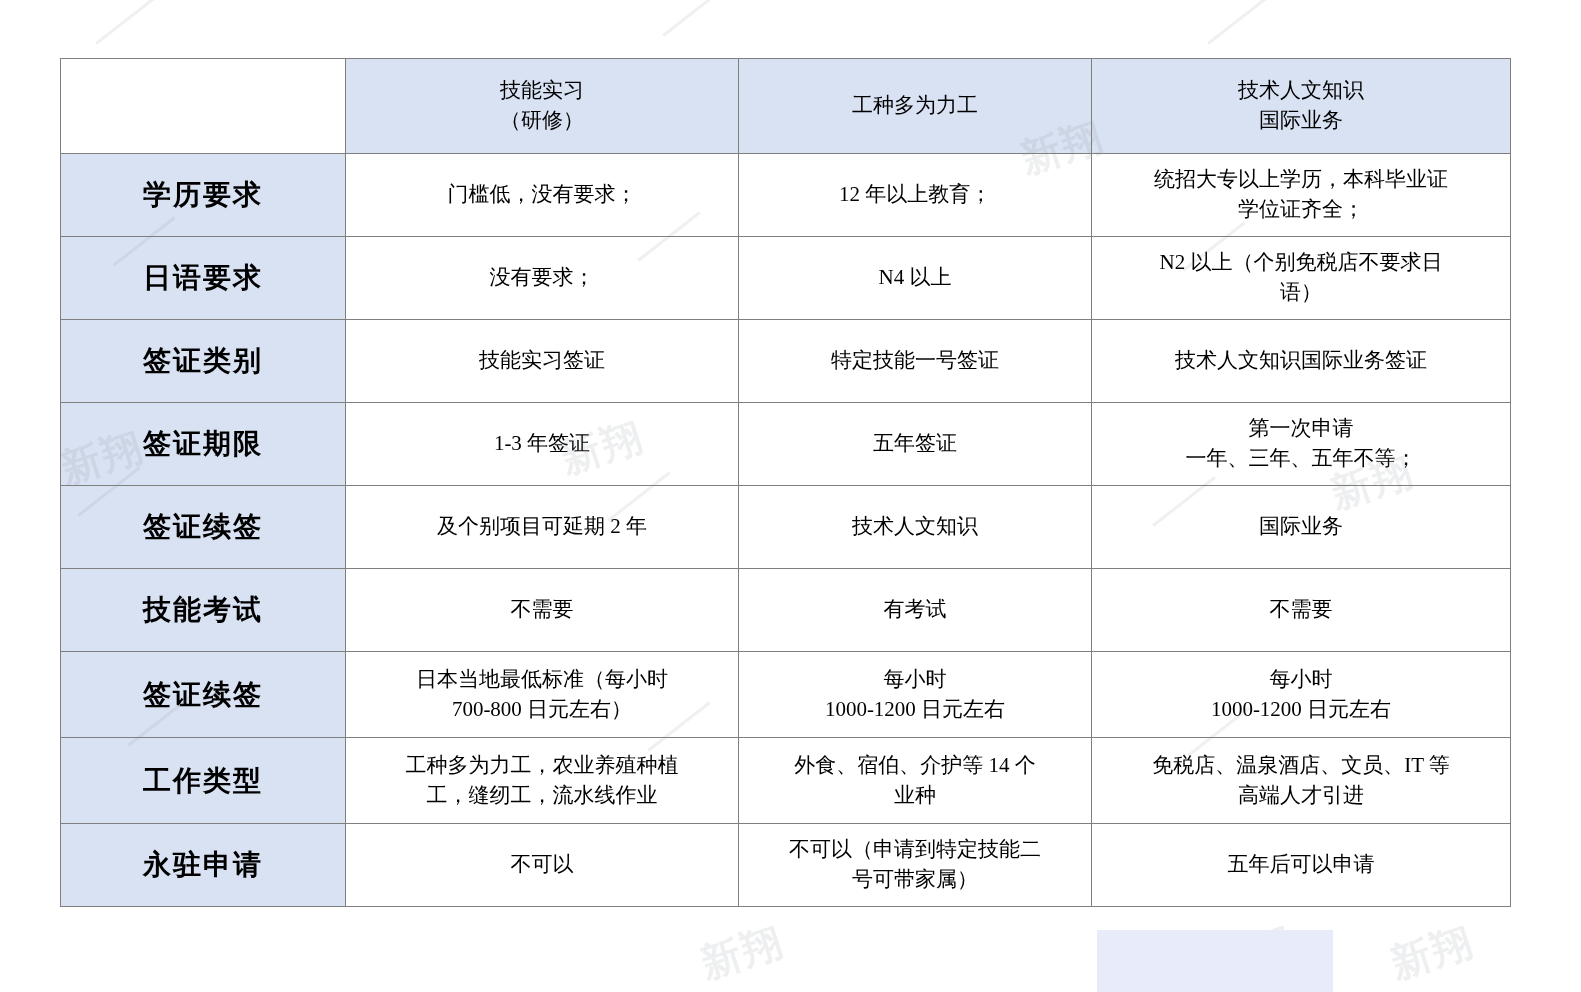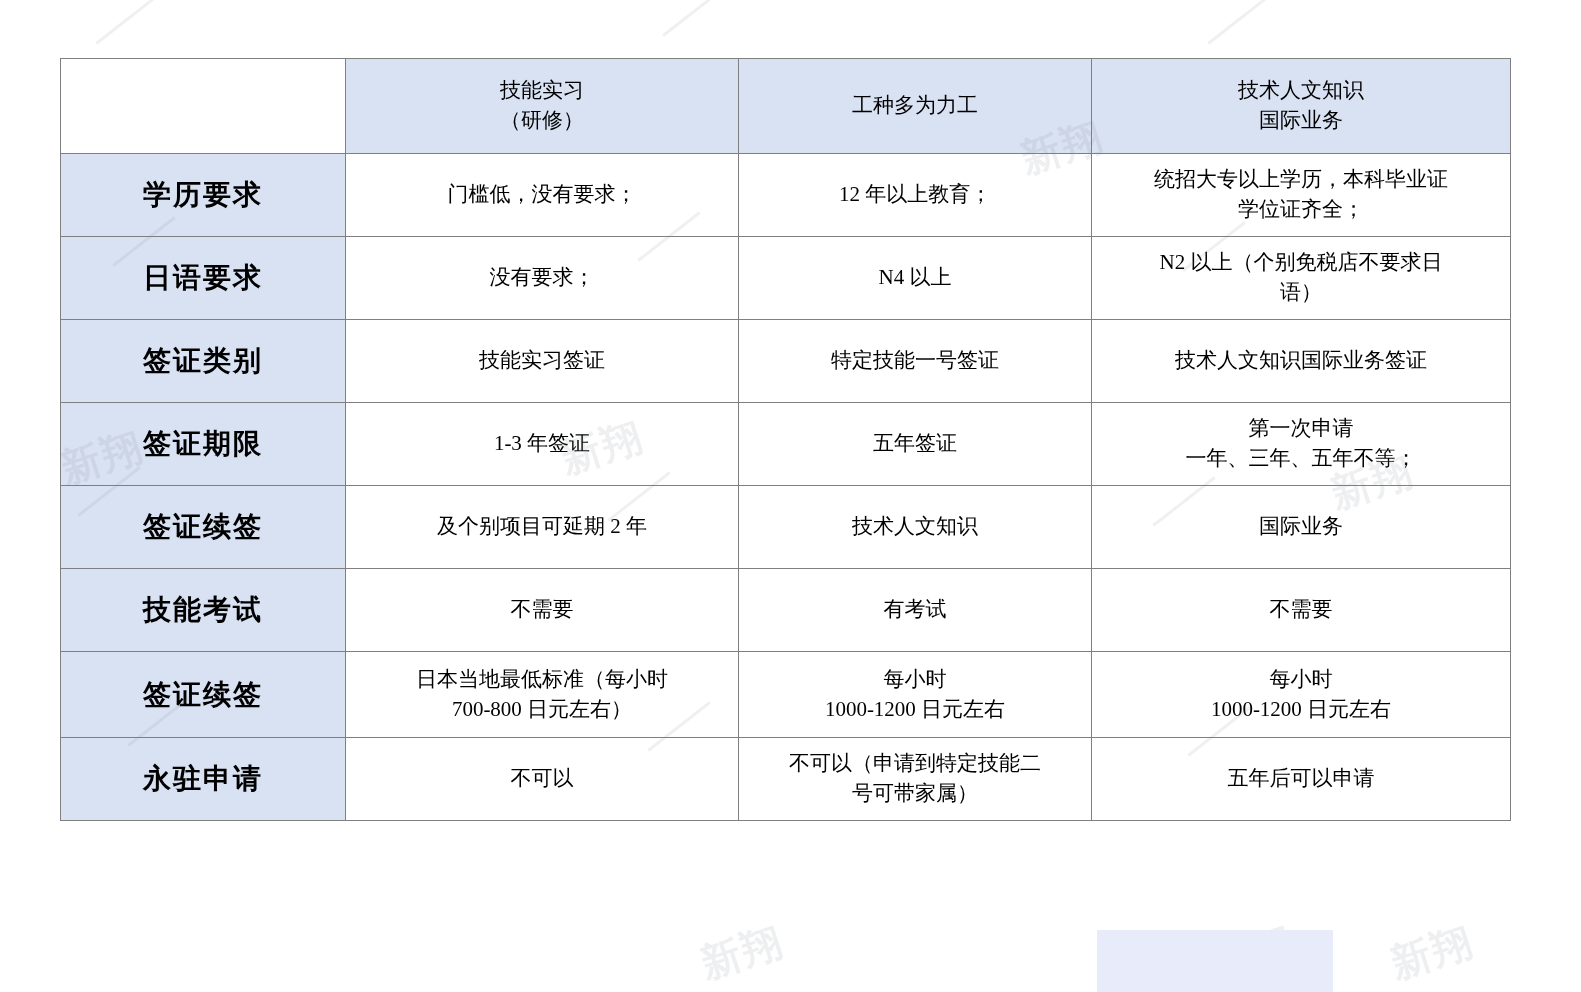--- a/index.html
+++ b/index.html
@@ -238,20 +238,35 @@
         </td>
         <td class="cell">
           <div>每小时</div>
           <div>1000-1200 日元左右</div>
         </td>
         <td class="cell">
           <div>每小时</div>
           <div>1000-1200 日元左右</div>
         </td>
       </tr>
+      <tr class="tall">
+        <td class="rowhead">工作类型</td>
+        <td class="cell">
+          <div>工种多为力工，农业养殖种植</div>
+          <div>工，缝纫工，流水线作业</div>
+        </td>
+        <td class="cell">
+          <div>外食、宿伯、介护等 14 个</div>
+          <div>业种</div>
+        </td>
+        <td class="cell">
+          <div>免税店、温泉酒店、文员、IT 等</div>
+          <div>高端人才引进</div>
+        </td>
+      </tr>
       <tr>
         <td class="rowhead">永驻申请</td>
         <td class="cell">
             <div>不可以</div>
           </td>
         <td class="cell">
           <div>不可以（申请到特定技能二</div>
           <div>号可带家属）</div>
         </td>
         <td class="cell">

